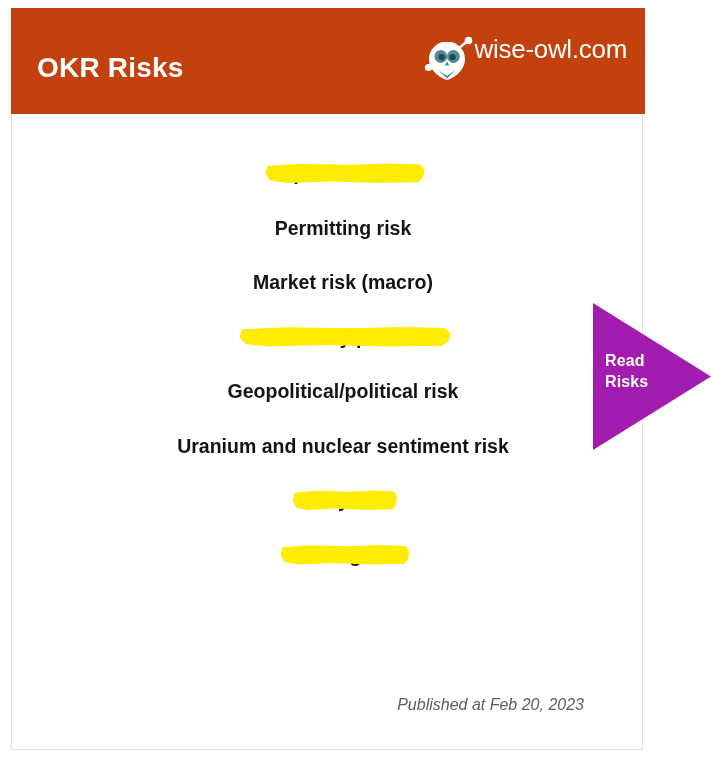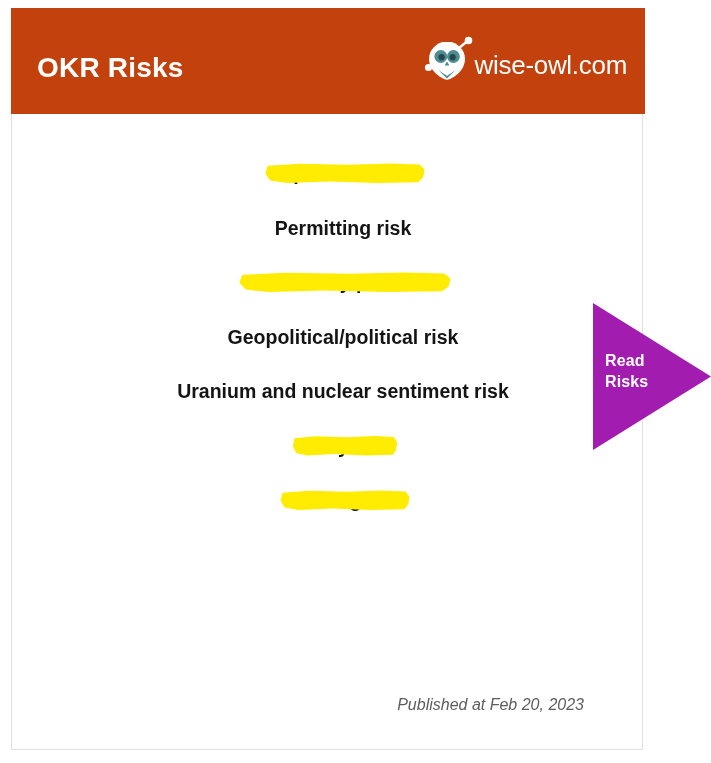--- a/index.html
+++ b/index.html
@@ -47,21 +47,21 @@
     font-weight: bold;
     color: #ffffff;
     letter-spacing: 0.2px;
     white-space: nowrap;
   }
   #brand {
     position: absolute;
     right: 18px;
     top: 28px;
     display: flex;
-    align-items: flex-end;
+    align-items: flex-start;
     gap: 1px;
     height: 44px;
   }
   #owl-icon {
     width: 50px;
     height: 44px;
     display: block;
     flex: none;
   }
   #brand-name {
@@ -202,20 +202,25 @@
         <span>Exploration risk</span>
       </span>
     </li>
     <li class="risk-item">
       <span class="risk-label">
         <span>Permitting risk</span>
       </span>
     </li>
     <li class="risk-item">
       <span class="risk-label">
+        <span>Market risk (macro)</span>
+      </span>
+    </li>
+    <li class="risk-item">
+      <span class="risk-label">
         <span class="hl-stroke"></span>
         <span>Commodity price risk</span>
       </span>
     </li>
     <li class="risk-item">
       <span class="risk-label">
         <span>Geopolitical/political risk</span>
       </span>
     </li>
     <li class="risk-item">

